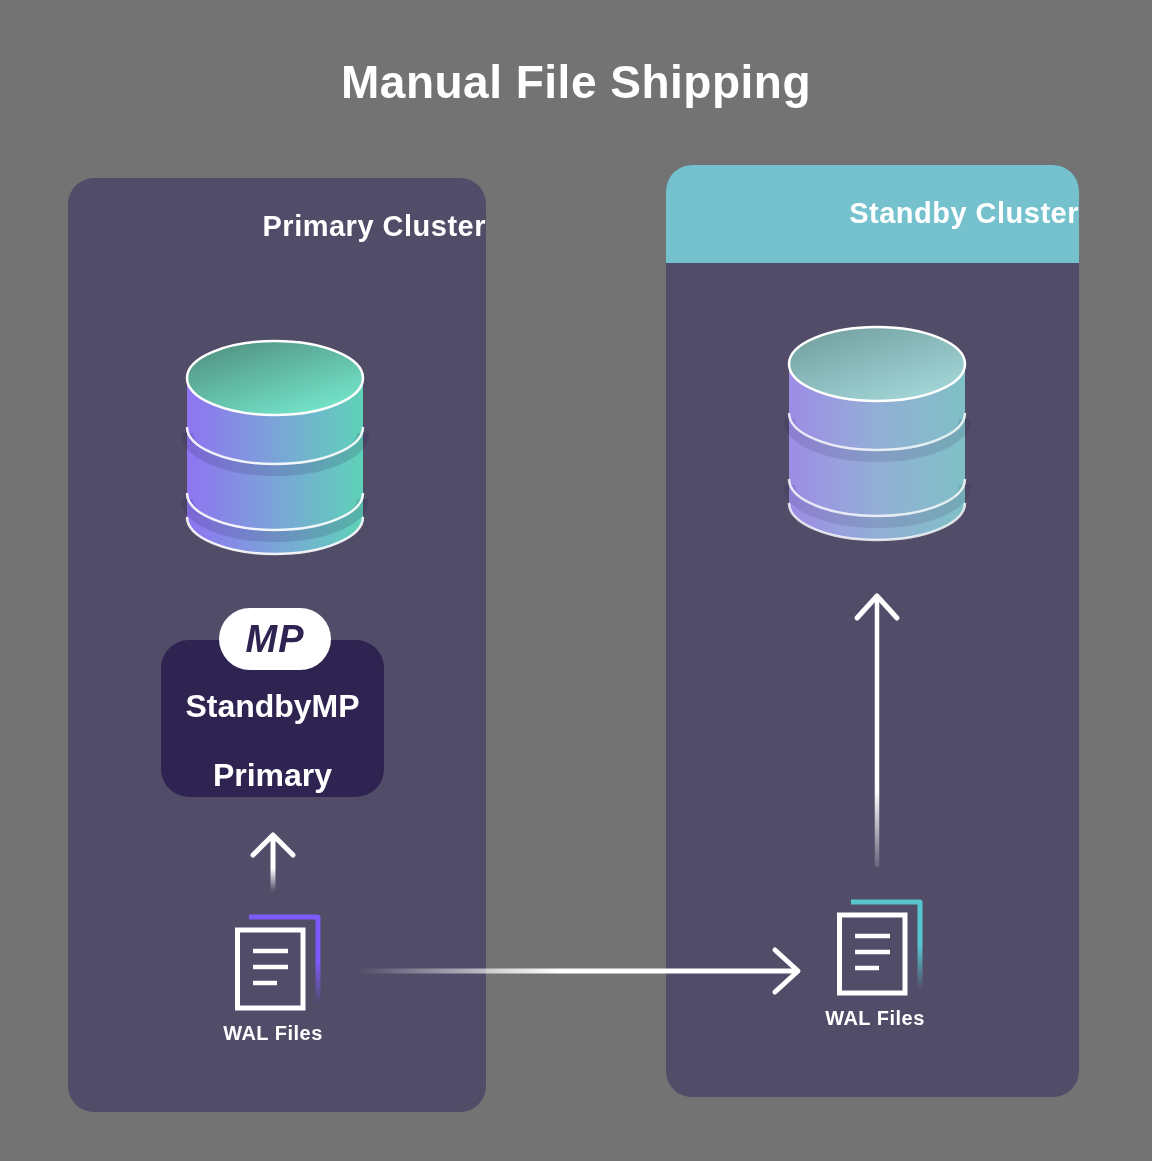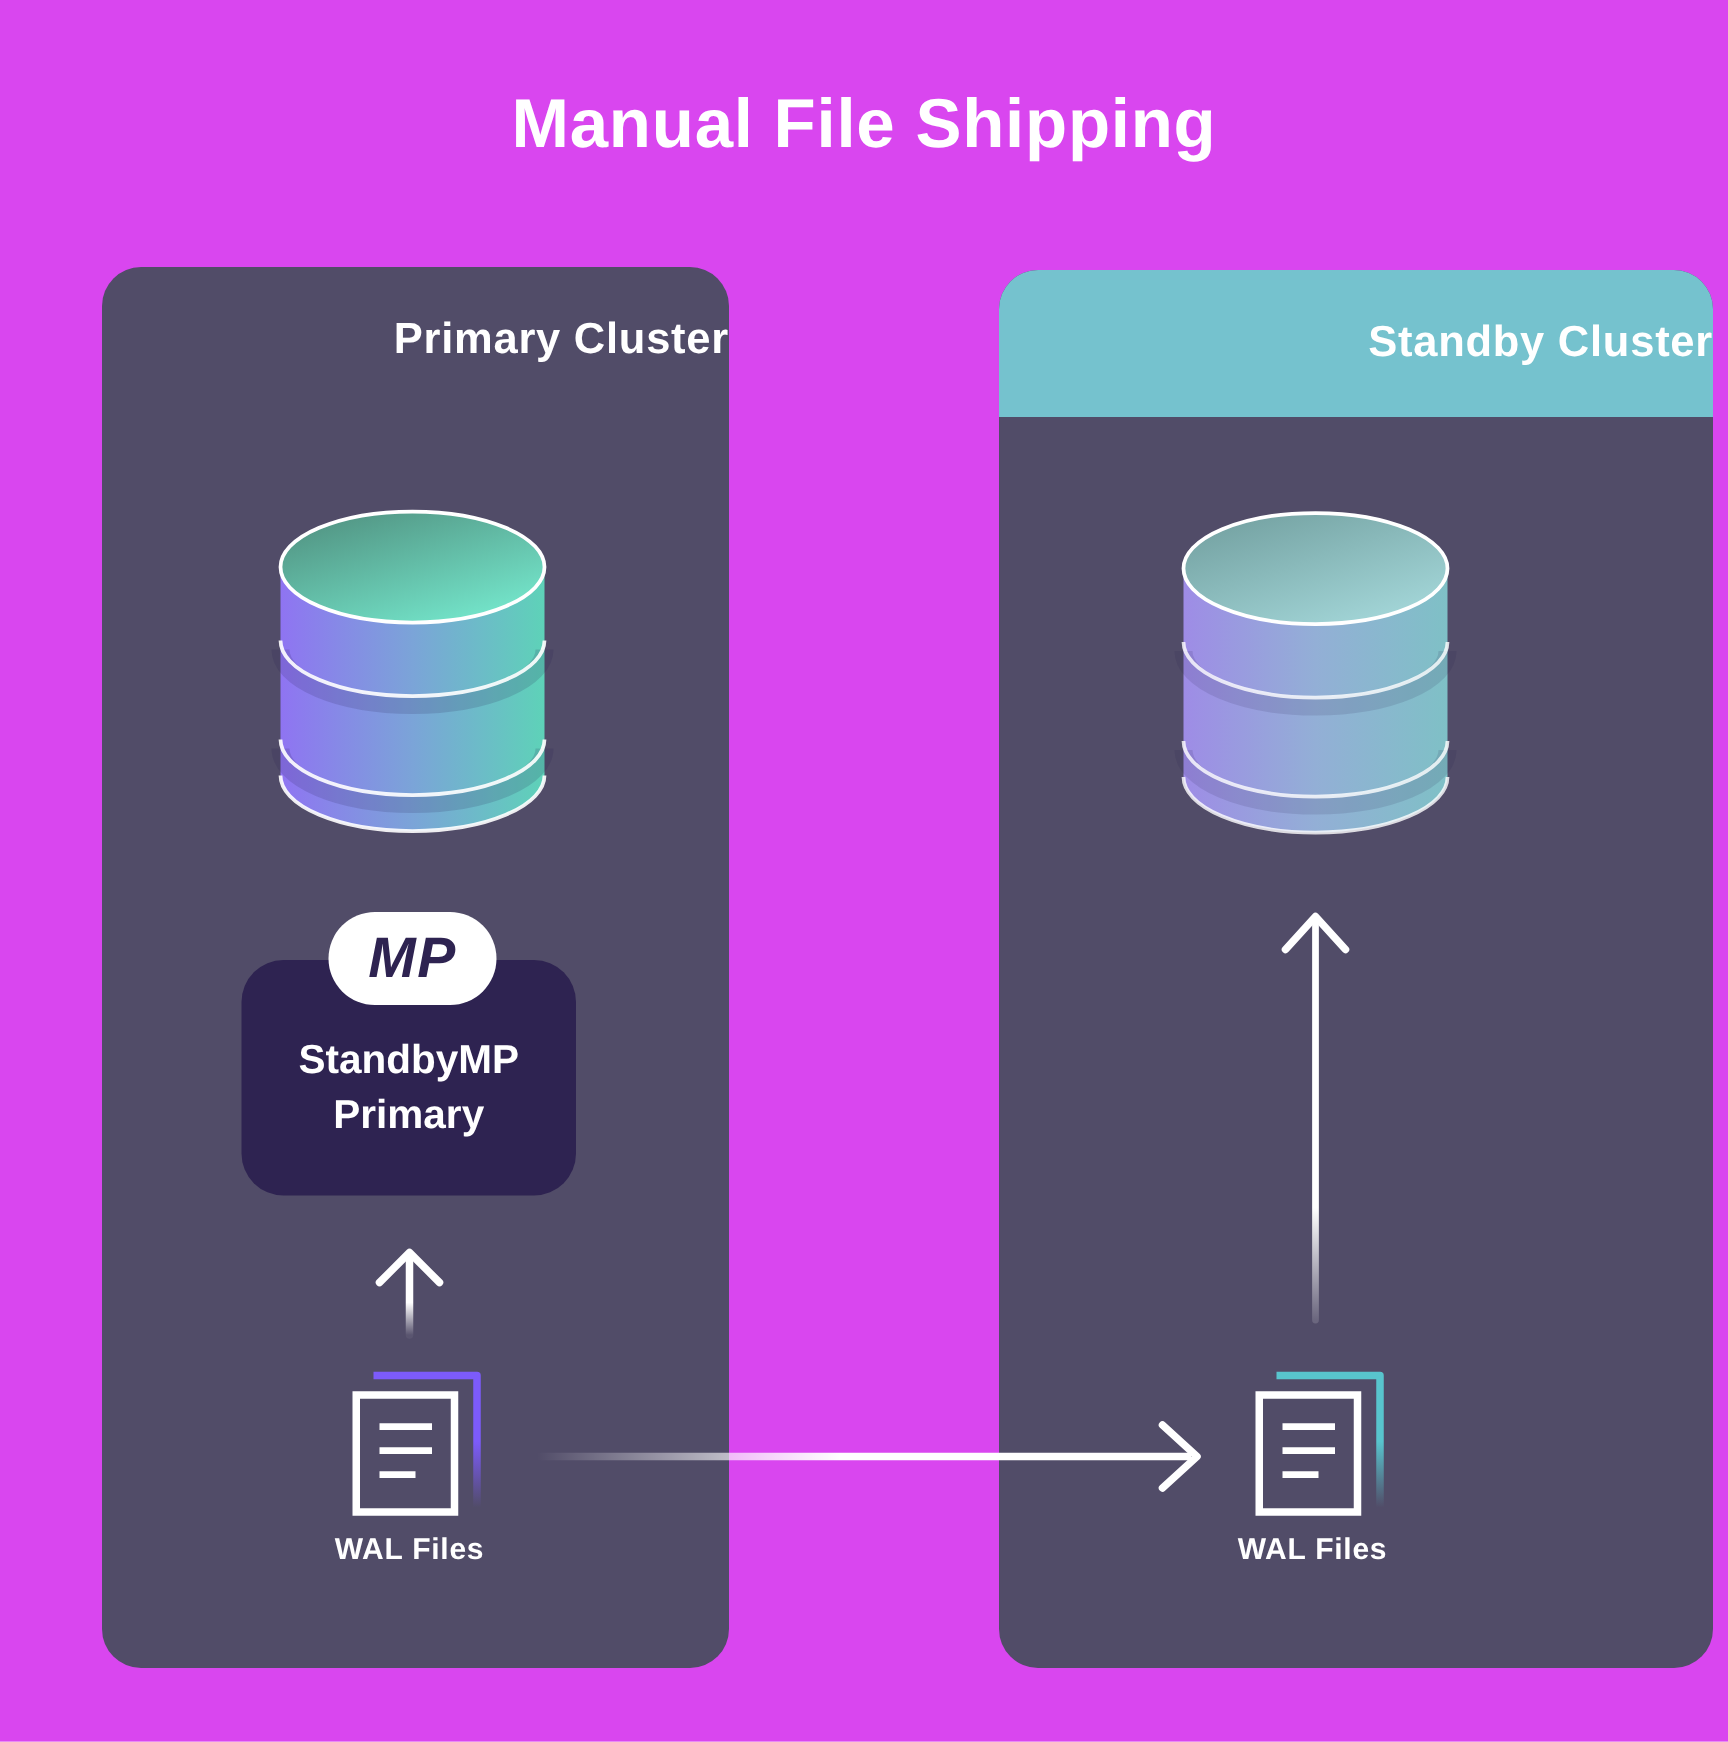--- a/index.html
+++ b/index.html
@@ -1,38 +1,38 @@
 <!DOCTYPE html>
 <html><head>
 <meta charset="utf-8">
 <style>
   html,body{margin:0;padding:0;}
   body{font-family:"Liberation Sans",sans-serif;}
   svg{overflow:visible;display:block;}
-  .canvas{position:relative;width:1152px;height:1161px;background:#d946ef;overflow:hidden;}
+  .canvas{position:relative;width:1152px;height:1161px;background:#737373;overflow:hidden;}
   .title{position:absolute;left:0;right:0;top:55px;margin:0;text-align:center;
          color:#FFFFFF;font-size:46px;font-weight:bold;letter-spacing:.5px;}
   .panel{position:absolute;background:#514C68;border-radius:26px;}
   .panel-left{left:68px;top:178px;width:418px;height:934px;}
-  .panel-right{left:666px;top:180px;width:476px;height:932px;}
+  .panel-right{left:666px;top:165px;width:413px;height:932px;}
   .panel-title{position:absolute;left:0;right:0;top:32px;margin:0;text-align:right;
                color:#FFFFFF;font-size:29px;font-weight:bold;letter-spacing:.5px;}
   .standby-header{position:absolute;left:0;top:0;right:0;height:98px;background:#75C2CE;
                   border-radius:26px 26px 0 0;}
   .db{position:absolute;}
   .db-left{left:117px;top:162px;}
   .db-right{left:121px;top:161px;}
   .mp-badge{position:absolute;left:151px;top:430px;width:112px;height:62px;background:#FFFFFF;
             border-radius:31px;display:flex;align-items:center;justify-content:center;z-index:3;font-style:italic;}
   .mp-badge span{color:#2E2351;font-size:38px;font-weight:bold;letter-spacing:1px;}
   .manager-box{position:absolute;left:93px;top:462px;width:223px;height:157px;background:#2E2351;
                border-radius:28px;display:flex;flex-direction:column;align-items:center;
                justify-content:center;padding-top:12px;box-sizing:border-box;z-index:2;}
-  .manager-box span{display:block;color:#FFFFFF;font-size:27px;font-weight:bold;
-                    line-height:37px;text-align:center;}
+  .manager-box span{display:block;color:#FFFFFF;font-size:32px;font-weight:bold;
+                    line-height:37px;text-align:center;margin-top:32px;}
   .arrow{position:absolute;}
   .arrow-up-left{left:182px;top:652px;}
   .arrow-up-right{left:186px;top:424px;}
   .wal-icon{position:absolute;}
   .wal-icon-left{left:162px;top:727px;}
   .wal-icon-right{left:166px;top:725px;}
   .wal-label{position:absolute;margin:0;width:220px;text-align:center;color:#FFFFFF;
              font-size:20px;font-weight:bold;letter-spacing:.5px;}
   .wal-label-left{left:95px;top:844px;}
   .wal-label-right{left:99px;top:842px;}

